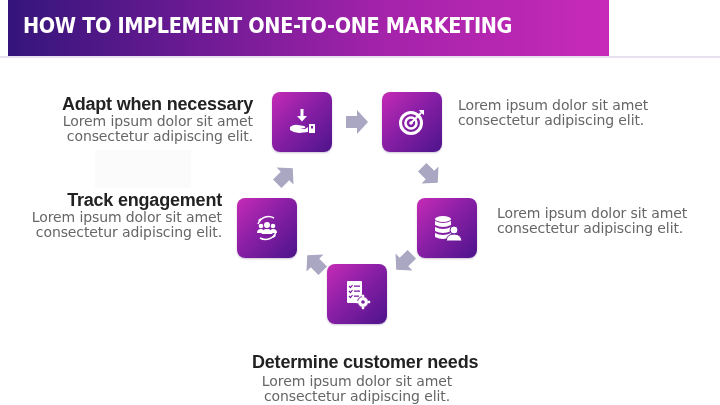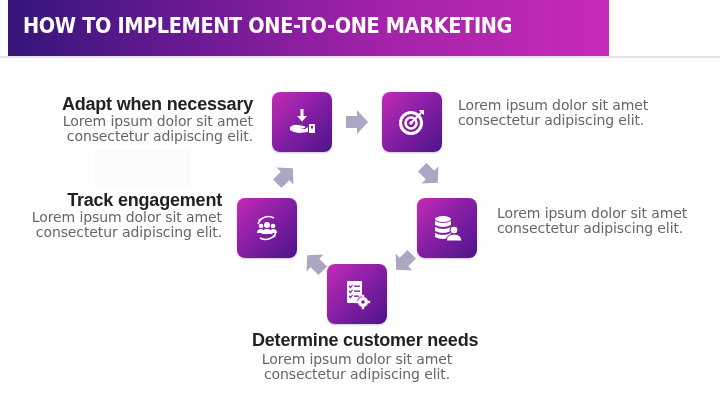--- a/index.html
+++ b/index.html
@@ -41,21 +41,21 @@
     font-family: Liberation Sans, sans-serif; font-weight: bold;
     font-size: 18px; color: #222222; line-height: 16px;
     letter-spacing: -0.2px; white-space: nowrap;
   }
   .block .d {
     font-family: "DejaVu Sans", sans-serif;
     font-size: 14px; color: #666666; line-height: 15px;
     letter-spacing: -0.1px; white-space: nowrap; margin-top: 2px;
   }
   .right-al { text-align: right; }
-  .center-al { text-align: center; }
+  .center-al { text-align: center; margin-top: 22px; }
 </style>
 </head>
 <body>
 
 <div class="header">
   <div class="title">HOW TO IMPLEMENT ONE-TO-ONE MARKETING</div>
 </div>
 <div class="header-line"></div>
 
 <div class="ghost"></div>

